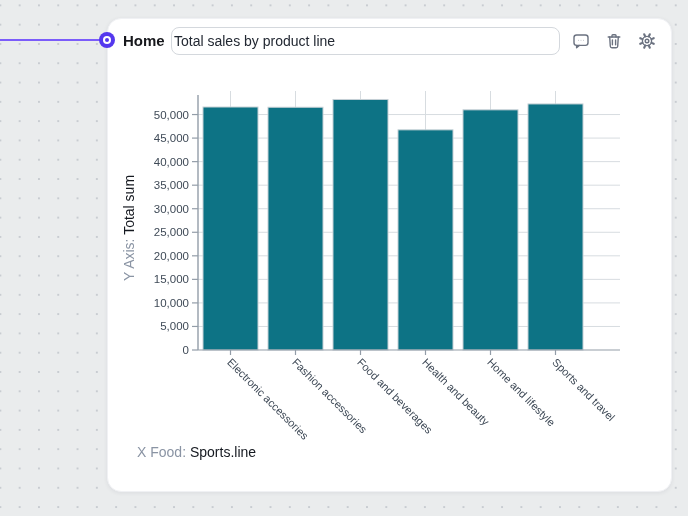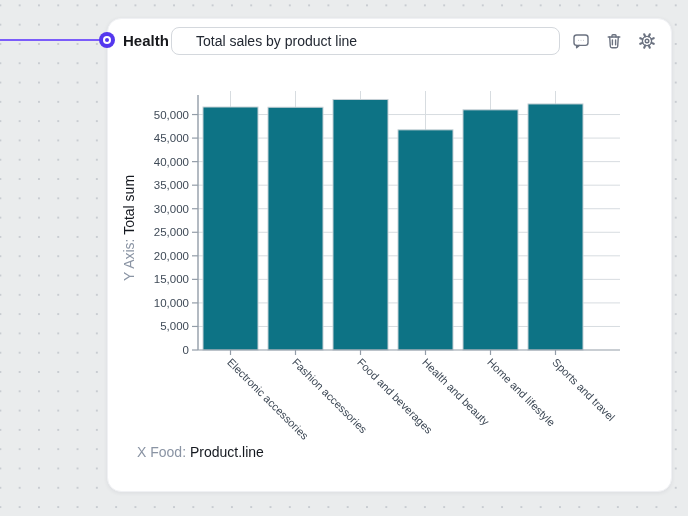--- a/index.html
+++ b/index.html
@@ -15,21 +15,21 @@
   .port .hole{position:absolute;left:4px;top:4px;width:8px;height:8px;border-radius:50%;background:#ffffff;}
   .port .pin{position:absolute;left:6px;top:6px;width:4px;height:4px;border-radius:50%;background:#5438ee;}
   .card{
     position:absolute;left:107px;top:18px;width:565px;height:474px;
     background:#ffffff;border-radius:14px;border:1px solid #f0f1f4;box-sizing:border-box;
     box-shadow:0 1px 4px rgba(25,30,50,0.07);
   }
   .node-label{position:absolute;left:15px;top:13px;font-size:15px;font-weight:bold;color:#17181c;}
   .title-input{
     position:absolute;left:63px;top:8px;width:389px;height:28px;box-sizing:border-box;
-    border:1px solid #d4d8dd;border-radius:8px;padding:0 24px;font-size:14px;color:#222832;
+    border:1px solid #d4d8dd;border-radius:8px;padding:0 2px;font-size:14px;color:#222832;
     font-family:"Liberation Sans",sans-serif;background:#ffffff;outline:none;
   }
   .actions{position:absolute;right:12px;top:10px;display:flex;gap:9px;}
   .icon-btn{width:24px;height:24px;border:none;background:transparent;padding:0;display:flex;
     align-items:center;justify-content:center;cursor:pointer;border-radius:6px;}
   .icon-btn svg{stroke:#6b7280;fill:none;stroke-width:1.4;stroke-linecap:round;stroke-linejoin:round;}
   .chart-wrap{position:absolute;left:0;top:50px;width:565px;height:380px;}
   .y-axis-title{
     position:absolute;left:21px;top:209px;transform:translate(-50%,-50%) rotate(-90deg);
     white-space:nowrap;font-size:14px;
@@ -38,21 +38,21 @@
   .axis-prefix{color:#8a94a4;}
   .axis-value{color:#14181f;}
 </style>
 </head>
 <body>
 
 <div class="canvas">
   <div class="edge-line"></div>
 
   <div class="card">
-    <span class="node-label">Health</span>
+    <span class="node-label">Home</span>
     <input class="title-input" type="text" value="Total sales by product line" style="">
     <div class="actions">
       <button class="icon-btn">
         <span style="display:flex">
           <svg width="18" height="18" viewBox="0 0 18 18">
             <rect x="2" y="3" width="14" height="10.4" rx="2.6"></rect>
             <path d="M4.6 13.4 v2.3 l2.7 -2.3"></path>
             <circle cx="6.4" cy="8.2" r="0.4" fill="#6b7280" stroke="none"></circle>
             <circle cx="9" cy="8.2" r="0.4" fill="#6b7280" stroke="none"></circle>
             <circle cx="11.6" cy="8.2" r="0.4" fill="#6b7280" stroke="none"></circle>
@@ -150,21 +150,21 @@
           <text transform="translate(443.5,294) rotate(45)" text-anchor="start" font-size="11" fill="#3f4a57" font-family="&quot;Liberation Sans&quot;,sans-serif">Sports and travel</text>
         </svg>
     </div>
 
     <div class="y-axis-title">
       <span class="axis-prefix">Y Axis:</span>
       <span class="axis-value">Total sum</span>
     </div>
     <div class="x-axis-title">
       <span class="axis-prefix">X Food:</span>
-      <span class="axis-value">Product.line</span>
+      <span class="axis-value">Sports.line</span>
     </div>
   </div>
 
   <div class="port">
     <span class="hole"></span>
     <span class="pin"></span>
   </div>
 </div>
 
 </body></html>

